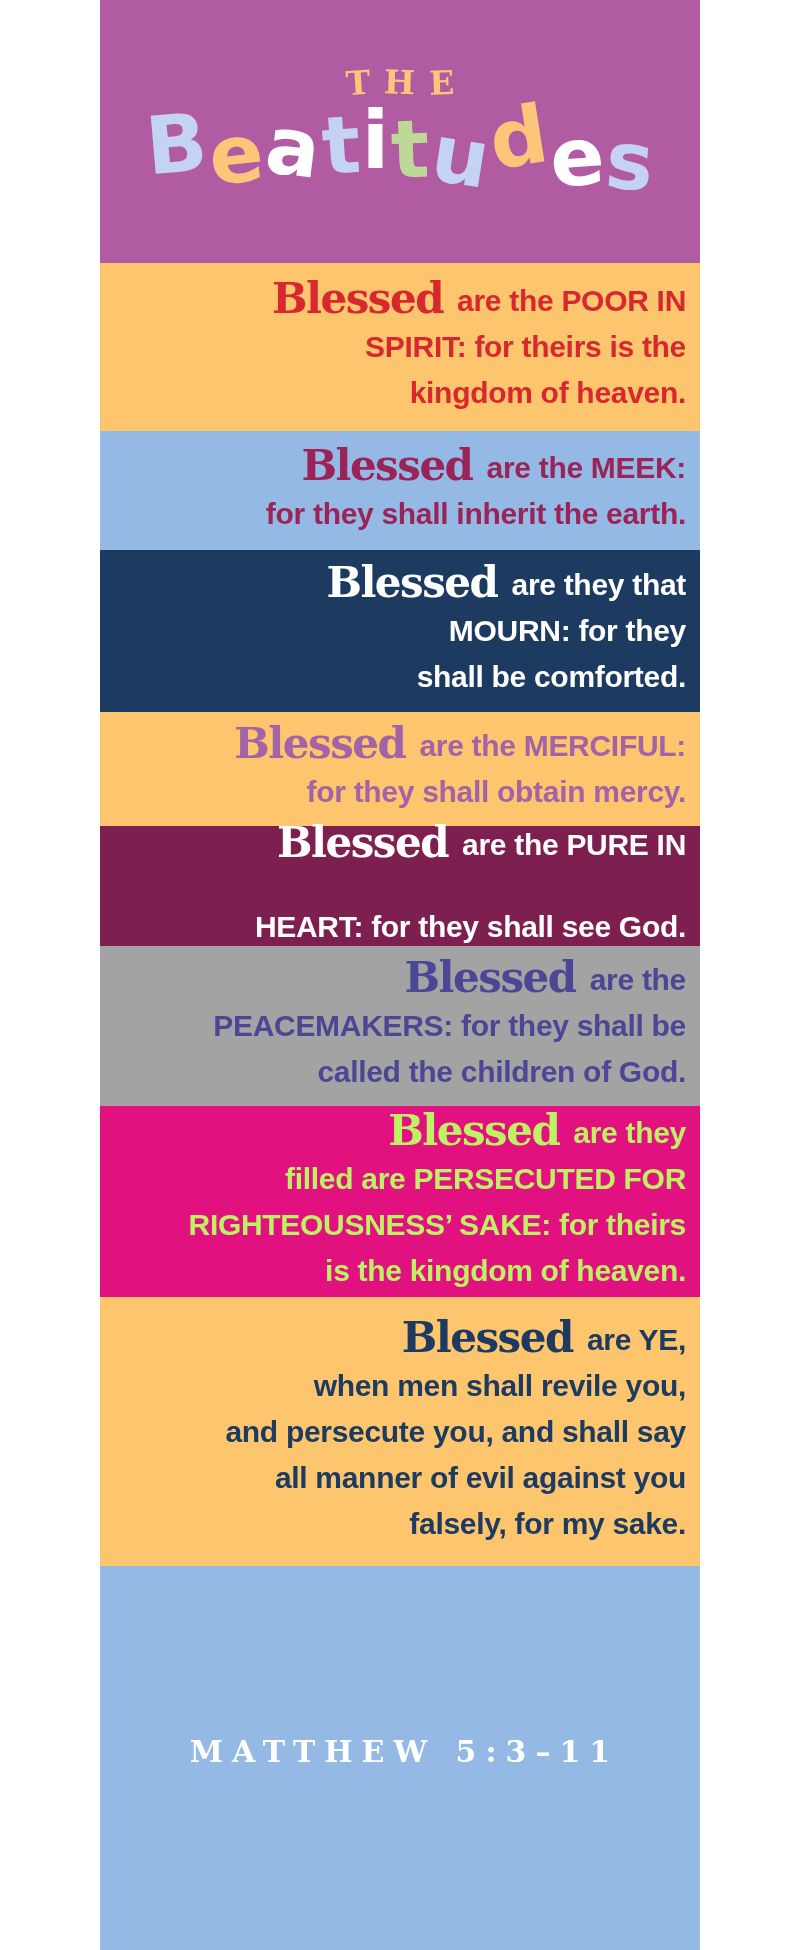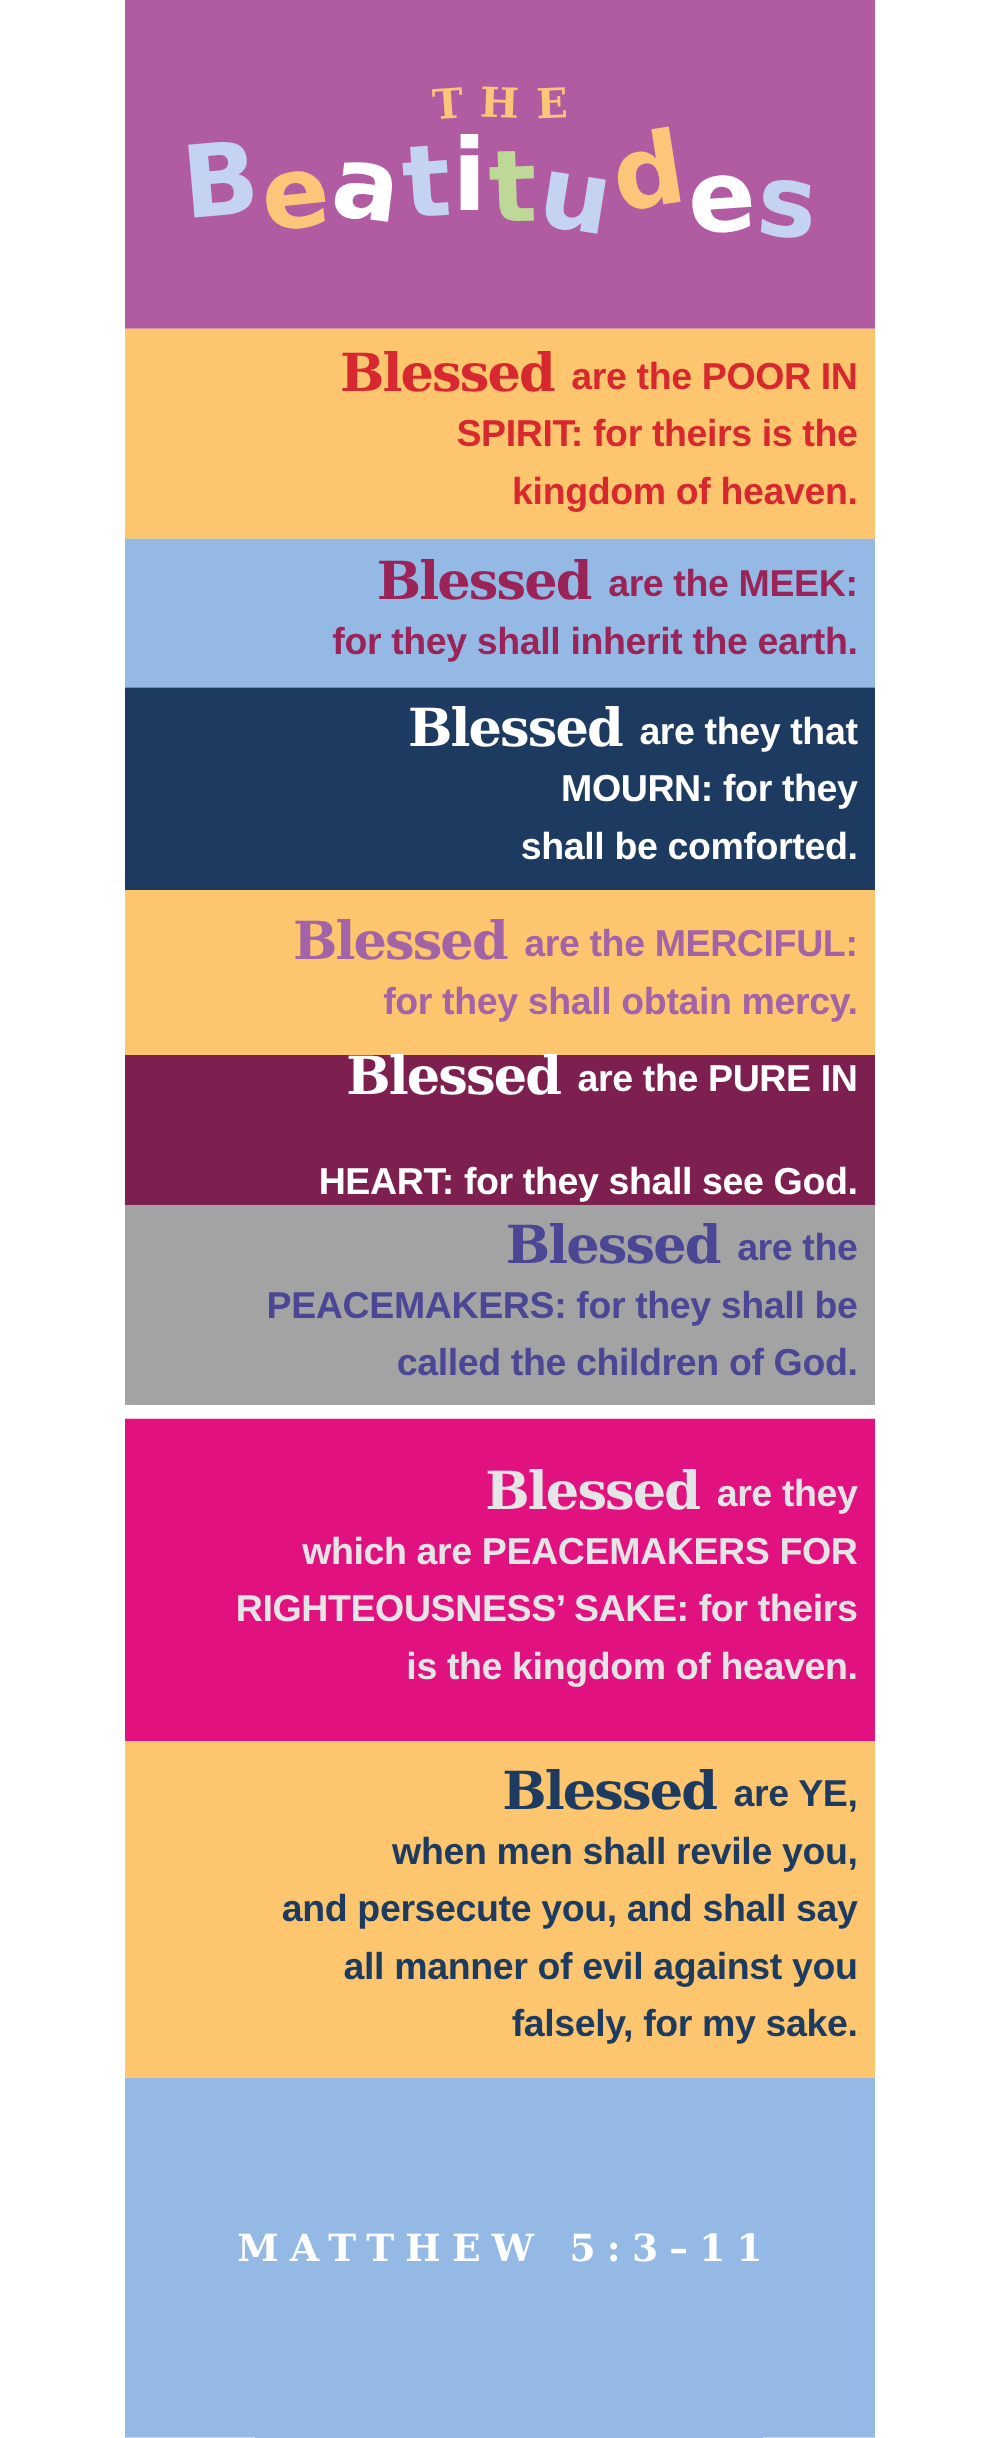--- a/index.html
+++ b/index.html
@@ -67,36 +67,36 @@
       </section>
       <section class="verse" style="background: rgb(147, 185, 228); color: rgb(154, 36, 88); height: 119px; flex: 0 0 119px;">
         <div class="line"><span class="lead">Blessed</span> are the MEEK:</div>
         <div class="line">for they shall inherit the earth.</div>
       </section>
       <section class="verse" style="background: rgb(29, 59, 96); color: rgb(255, 255, 255); height: 162px; flex: 0 0 162px;">
         <div class="line"><span class="lead">Blessed</span> are they that</div>
         <div class="line">MOURN: for they</div>
         <div class="line">shall be comforted.</div>
       </section>
-      <section class="verse" style="background: rgb(252, 197, 110); color: rgb(162, 99, 167); height: 132px; flex: 0 0 114px;">
+      <section class="verse" style="background: rgb(252, 197, 110); color: rgb(162, 99, 167); height: 114px; flex: 0 0 114px;">
         <div class="line"><span class="lead">Blessed</span> are the MERCIFUL:</div>
         <div class="line">for they shall obtain mercy.</div>
       </section>
       <section class="verse" style="background: rgb(125, 32, 80); color: rgb(255, 255, 255); height: 120px; flex: 0 0 120px; gap: 36px;">
         <div class="line"><span class="lead">Blessed</span> are the PURE IN</div>
         <div class="line">HEART: for they shall see God.</div>
       </section>
       <section class="verse" style="background: #a3a3a3; color: rgb(75, 71, 149); height: 160px; flex: 0 0 160px;">
         <div class="line"><span class="lead">Blessed</span> are the</div>
         <div class="line">PEACEMAKERS: for they shall be</div>
         <div class="line">called the children of God.</div>
       </section>
-      <section class="verse" style="background: rgb(225, 17, 127); color: #e5e5e5; height: 258px; flex: 0 0 209px; margin-top: 11px;">
+      <section class="verse" style="background: rgb(225, 17, 127); color: #bef264; height: 191px; flex: 0 0 209px;">
         <div class="line"><span class="lead">Blessed</span> are they</div>
-        <div class="line">which are PEACEMAKERS FOR</div>
+        <div class="line">filled are PERSECUTED FOR</div>
         <div class="line">RIGHTEOUSNESS’ SAKE: for theirs</div>
         <div class="line">is the kingdom of heaven.</div>
       </section>
       <section class="verse" style="background: rgb(252, 197, 110); color: rgb(29, 59, 96); height: 269px; flex: 0 0 269px;">
         <div class="line"><span class="lead">Blessed</span> are YE,</div>
         <div class="line">when men shall revile you,</div>
         <div class="line">and persecute you, and shall say</div>
         <div class="line">all manner of evil against you</div>
         <div class="line">falsely, for my sake.</div>
       </section>

